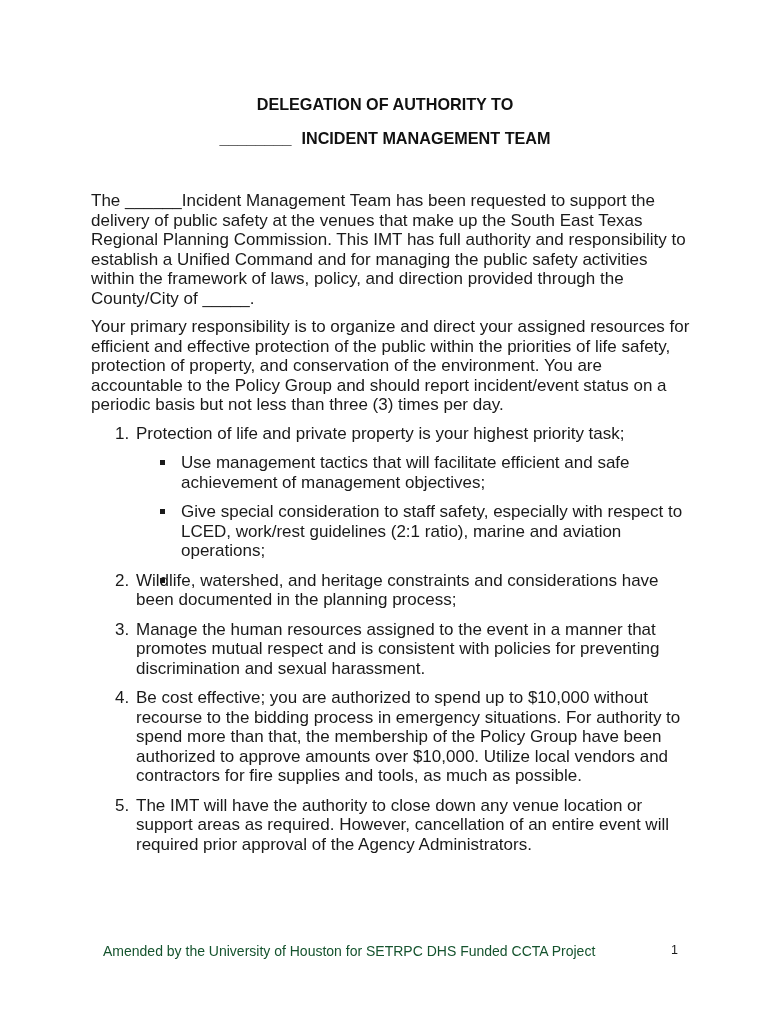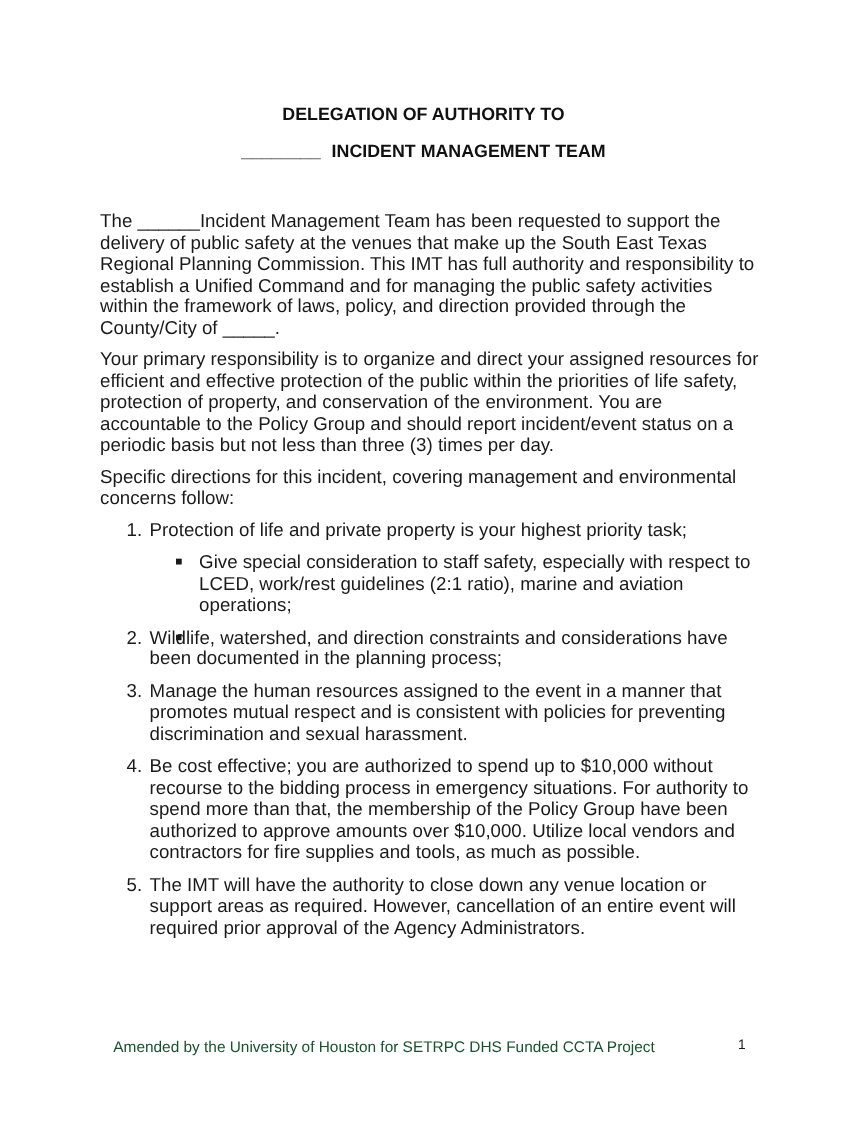--- a/index.html
+++ b/index.html
@@ -102,42 +102,42 @@
 <div class="page">
 
   <div class="title title1">DELEGATION OF AUTHORITY TO</div>
   <div class="title title2">
     <span class="blank">________</span><span>INCIDENT MANAGEMENT TEAM</span>
   </div>
 
   <div class="content">
     <p class="para">The ______Incident Management Team has been requested to support the delivery of public safety at the venues that make up the South East Texas Regional Planning Commission.  This IMT has full authority and responsibility to establish a Unified Command and for managing the public safety activities within the framework of laws, policy, and direction provided through the County/City of _____.</p>
     <p class="para">Your primary responsibility is to organize and direct your assigned resources for efficient and effective protection of the public within the priorities of life safety, protection of property, and conservation of the environment.  You are accountable to the Policy Group and should report incident/event status on a periodic basis but not less than three (3) times per day.</p>
-    <p class="para">Specific directions for this incident, covering management and environmental concerns follow:</p>
 
     <ol class="numlist">
       <li class="numitem">
         <span class="num">1.</span>
         <span>Protection of life and private property is your highest priority task;</span>
         <ul class="bulletlist">
           <li class="bulletitem">
             <span class="bullet"></span>
+            <span>Use management tactics that will facilitate efficient and safe achievement of management objectives;</span>
           </li>
           <li class="bulletitem">
             <span class="bullet"></span>
             <span>Give special consideration to staff safety, especially with respect to LCED, work/rest guidelines (2:1 ratio), marine and aviation operations;</span>
           </li>
           <li class="bulletitem">
             <span class="bullet"></span>
           </li>
         </ul>
       </li>
       <li class="numitem">
         <span class="num">2.</span>
-        <span>Wildlife, watershed, and direction constraints and considerations have been documented in the planning process;</span>
+        <span>Wildlife, watershed, and heritage constraints and considerations have been documented in the planning process;</span>
       </li>
       <li class="numitem">
         <span class="num">3.</span>
         <span>Manage the human resources assigned to the event in a manner that promotes mutual respect and is consistent with policies for preventing discrimination and sexual harassment.</span>
       </li>
       <li class="numitem">
         <span class="num">4.</span>
         <span>Be cost effective; you are authorized to spend up to $10,000 without recourse to the bidding process in emergency situations.  For authority to spend more than that, the membership of the Policy Group have been authorized to approve amounts over $10,000.  Utilize local vendors and contractors for fire supplies and tools, as much as possible.</span>
       </li>
       <li class="numitem">

